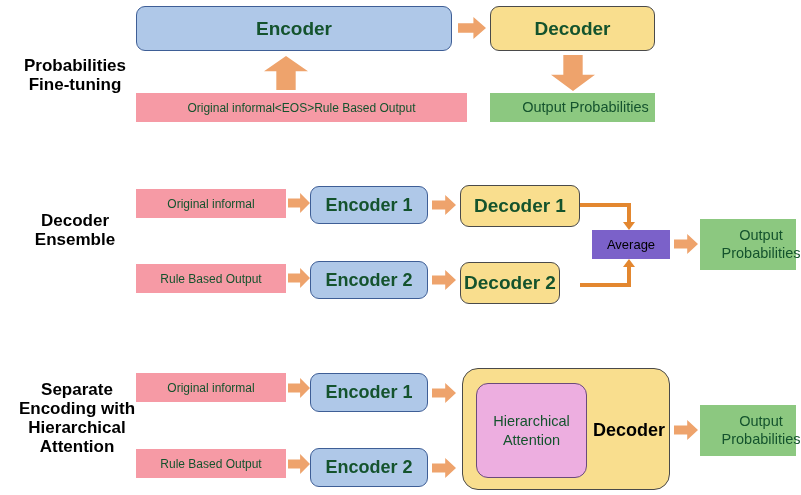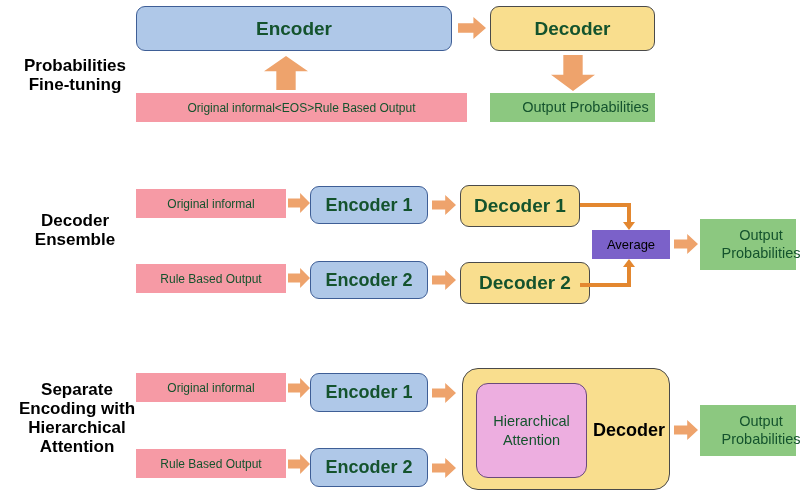--- a/index.html
+++ b/index.html
@@ -164,21 +164,21 @@
   <div class="abs node dec" style="left:460px; top:185px; width:120px; height:42px;">Decoder 1</div>
 
   <div class="abs node pink" style="left:136px; top:264px; width:150px; height:29px;">Rule Based Output</div>
 
   <div class="abs arrow-r" style="left:288px; top:268px; width:22px; height:20px;"></div>
 
   <div class="abs node enc small" style="left:310px; top:261px; width:118px; height:38px;">Encoder 2</div>
 
   <div class="abs arrow-r" style="left:432px; top:270px; width:24px; height:20px;"></div>
 
-  <div class="abs node dec" style="left:460px; top:262px; width:130px; height:42px;">Decoder 2</div>
+  <div class="abs node dec" style="left:460px; top:262px; width:100px; height:42px;">Decoder 2</div>
 
   <div class="abs line-h" style="left:580px; top:203px; width:51px; height:4px;"></div>
   <div class="abs line-v" style="left:627px; top:203px; width:4px; height:20px;"></div>
   <div class="abs tip-down" style="left:623px; top:222px;"></div>
 
   <div class="abs line-h" style="left:580px; top:283px; width:51px; height:4px;"></div>
   <div class="abs line-v" style="left:627px; top:267px; width:4px; height:20px;"></div>
   <div class="abs tip-up" style="left:623px; top:259px;"></div>
 
   <div class="abs node purple" style="left:592px; top:230px; width:78px; height:29px;">Average</div>

